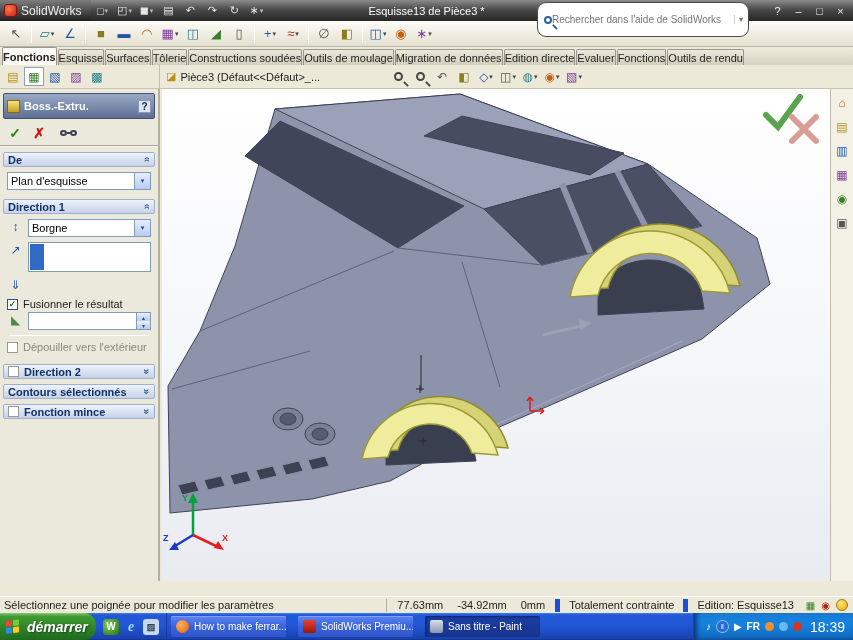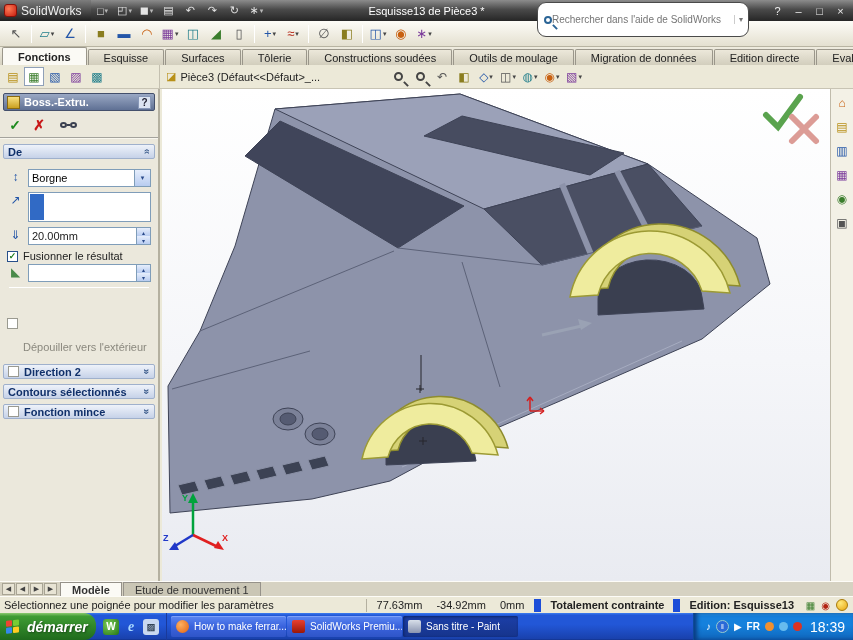--- a/index.html
+++ b/index.html
@@ -25,21 +25,21 @@
 
 .toolbar{position:absolute;left:0;top:21px;width:100%;height:26px;background:linear-gradient(#fdfcf7,#e4e0d0);border-bottom:1px solid #b8b4a2;display:flex;align-items:center;padding:0 5px;gap:1px;}
 .tbtn{height:22px;min-width:22px;display:flex;align-items:center;justify-content:center;font-size:13px;gap:1px;padding:0 2px;}
 .tbtn .dd{font-size:7px;color:#444;}
 .tsep{width:1px;height:18px;background:#b2ae9c;margin:0 3px;border-right:1px solid #fff;}
 .ic-blue{color:#2456a8}.ic-green{color:#3a7d2c}.ic-olive{color:#8a7d1f}.ic-red{color:#b22211}
 .ic-teal{color:#1f7d8a}.ic-gray{color:#555}.ic-purple{color:#7a3a9a}.ic-orange{color:#c86010}.ic-gold{color:#b89018}
 
 
 .tabbar{position:absolute;left:0;top:47px;width:100%;height:18px;background:linear-gradient(#efecdf,#d7d3c2);display:flex;align-items:flex-end;padding-left:2px;white-space:nowrap;overflow:hidden;}
-.ctab{height:16px;display:flex;align-items:center;padding:0 15px;border:1px solid #9a968a;border-bottom:none;border-radius:2px 2px 0 0;background:linear-gradient(#ece8da,#d2cebd);margin-right:1px;color:#222;font-size:11px;margin-top:40px;}
+.ctab{height:16px;display:flex;align-items:center;padding:0 0;border:1px solid #9a968a;border-bottom:none;border-radius:2px 2px 0 0;background:linear-gradient(#ece8da,#d2cebd);margin-right:1px;color:#222;font-size:11px;margin-top:40px;}
 .ctab.active{height:18px;background:#fbfaf5;font-weight:bold;}
 
 
 .viewbar{position:absolute;left:0;top:65px;width:100%;height:24px;background:#ece9d8;border-bottom:1px solid #c8c4b4;}
 .paneltabs{position:absolute;left:0;top:0;width:160px;height:23px;display:flex;align-items:center;padding-left:3px;gap:1px;border-right:1px solid #c4c0b0;}
 .ptab{width:20px;height:19px;display:flex;align-items:center;justify-content:center;font-size:12px;border:1px solid transparent;}
 .ptab.active{background:#fff;border:1px solid #8fa0b8;}
 .docname{position:absolute;left:166px;top:5px;display:flex;gap:4px;align-items:center;color:#222;}
 .viewtools{position:absolute;left:388px;top:1px;display:flex;align-items:center;gap:2px;}
 .vbtn{height:21px;min-width:20px;display:flex;align-items:center;justify-content:center;font-size:12px;gap:1px;padding:0 2px;}
@@ -49,21 +49,21 @@
 
 
 .main{position:absolute;left:0;top:89px;width:100%;height:492px;}
 .viewport{position:absolute;left:162px;top:0;width:668px;height:492px;background:linear-gradient(180deg,#ffffff 0%,#f5f6f9 55%,#e9ebf1 100%);}
 .viewport svg{display:block;width:668px;height:492px;}
 .taskpane{position:absolute;right:0;top:0;width:23px;height:492px;background:#f3f1e6;border-left:1px solid #c0bcac;display:flex;flex-direction:column;align-items:center;padding-top:5px;gap:7px;}
 .tpico{width:17px;height:17px;display:flex;align-items:center;justify-content:center;font-size:12px;}
 
 
 .pm{position:absolute;left:0;top:0;width:160px;height:492px;background:#ebe8dc;border-right:2px solid #b4b0a0;overflow:hidden;}
-.pm-header{margin:4px 3px 0;height:18px;background:linear-gradient(#9aa8c4,#5f7094);border:1px solid #44506c;border-radius:2px;display:flex;align-items:center;color:#fff;font-weight:bold;padding:0 3px;gap:4px;}
+.pm-header{margin:4px 3px 0;height:26px;background:linear-gradient(#9aa8c4,#5f7094);border:1px solid #44506c;border-radius:2px;display:flex;align-items:center;color:#fff;font-weight:bold;padding:0 3px;gap:4px;}
 .phico{width:13px;height:13px;background:linear-gradient(#f8e080,#caa020);border:1px solid #8a6a10;flex:none;}
 .pm-help{margin-left:auto;width:13px;height:13px;background:#dce4f2;color:#223;border:1px solid #8898b8;display:flex;align-items:center;justify-content:center;font-size:10px;font-weight:bold;}
 .pm-actions{display:flex;align-items:center;gap:2px;padding:4px 4px 3px;border-bottom:2px groove #f8f6ee;}
 .pab{width:22px;height:19px;display:flex;align-items:center;justify-content:center;font-size:14px;font-weight:bold;}
 .pab.ok{color:#1e8a1e}.pab.cancel{color:#c81818}
 .glasses{display:flex;align-items:center;margin-left:8px;}
 .glasses i{width:7px;height:6px;border:2px solid #3a4050;border-radius:50%;display:block;}
 .glasses b{width:3px;height:2px;background:#3a4050;display:block;}
 .sec{margin:5px 3px 0;}
 .sec-h{height:15px;background:linear-gradient(#eef2fa,#c6d2e8);border:1px solid #9fb0cc;border-radius:2px;display:flex;align-items:center;padding:0 4px;color:#10306a;font-weight:bold;gap:4px;font-size:11px;justify-content:flex-end;}
@@ -77,51 +77,51 @@
 .pico{width:17px;height:16px;display:flex;align-items:center;justify-content:center;font-size:12px;flex:none;}
 .selbox{flex:1;height:30px;background:#fff;border:1px solid #7f9db9;position:relative;}
 .selbox .hl{position:absolute;left:1px;top:1px;width:14px;height:26px;background:#316ac5;}
 .spin{height:18px;flex:1;background:#fff;border:1px solid #7f9db9;display:flex;}
 .spin .sv{flex:1;padding:2px 0 0 3px;white-space:nowrap;}
 .spin .sb{width:14px;display:flex;flex-direction:column;border-left:1px solid #7f9db9;}
 .spin .sb span{flex:1;font-size:6px;display:flex;align-items:center;justify-content:center;background:linear-gradient(#e6eefc,#b8ccf0);color:#2a4a8a;}
 .cbrow{display:flex;align-items:center;gap:5px;margin:4px 0 2px;}
 .cbx{width:11px;height:11px;background:#fff;border:1px solid #28508a;display:flex;align-items:center;justify-content:center;font-size:9px;color:#1c7c1c;font-weight:bold;flex:none;}
 .cbx.off{border-color:#9a9a90;color:#bbb;}
-.dis{color:#8a887e;margin-top:48px;}
+.dis{color:#8a887e;}
 .divline{height:1px;background:#c8c4b4;border-bottom:1px solid #fff;margin:5px 2px;}
 .sec-h .cbx{margin-right:1px;}
 
 
 .modeltabs{position:absolute;left:0;top:581px;width:100%;height:15px;background:#d6d2c2;display:flex;align-items:center;border-top:1px solid #fdfcf7;}
 .mnav{display:flex;margin:0 3px 0 2px;gap:1px;}
 .mnav span{width:13px;height:12px;font-size:7px;display:flex;align-items:center;justify-content:center;color:#444;border:1px solid #a8a494;background:#e8e4d4;}
 .mtab{height:14px;padding:0 11px;display:flex;align-items:center;border:1px solid #96928a;border-bottom:none;background:#cac6b5;color:#333;margin-right:1px;font-size:11px;}
 .mtab.active{background:#fbfaf5;font-weight:bold;}
 
 
 .statusbar{position:absolute;left:0;top:596px;width:100%;height:17px;background:#ece9d8;border-top:1px solid #fdfcf7;display:flex;align-items:center;font-size:11px;color:#222;}
 .sb-msg{flex:1;padding-left:4px;white-space:nowrap;overflow:hidden;}
 .sb-coords{display:flex;gap:14px;padding:0 10px;border-left:1px solid #b4b0a0;height:13px;align-items:center;}
-.sb-seg{padding:0 9px;border-left:7px solid #1d4ed8;height:13px;display:flex;align-items:center;white-space:nowrap;font-weight:bold;}
+.sb-seg{padding:0 9px;border-left:5px solid #1d4ed8;height:13px;display:flex;align-items:center;white-space:nowrap;}
 .sb-ico{width:15px;display:flex;align-items:center;justify-content:center;font-size:10px;}
 .sb-ball{width:12px;height:12px;border-radius:50%;background:radial-gradient(circle at 35% 30%,#ffe97a,#e8a510);border:1px solid #a87a08;margin:0 5px 0 3px;flex:none;}
 
 
 .taskbar{position:absolute;left:0;top:613px;width:100%;height:27px;background:linear-gradient(#3d7ef0 0%,#2257d7 8%,#2257d7 42%,#1941ad 95%,#12328a);display:flex;align-items:stretch;overflow:hidden;}
 .start{width:96px;background:linear-gradient(#8cca70 0%,#3f9c34 12%,#2f8428 55%,#1f6a1c 100%);border-radius:0 12px 12px 0;display:flex;align-items:center;gap:6px;padding:0 14px 0 6px;color:#fff;font-weight:bold;font-style:italic;font-size:14px;text-shadow:1px 1px 2px #1a4a18;flex:none;}
 .flag{width:15px;height:14px;display:grid;grid-template-columns:6px 6px;grid-template-rows:6px 6px;gap:1px;transform:skewY(-6deg);flex:none;}
 .flag i{display:block;border-radius:1px;}
 .f1{background:#ee4433}.f2{background:#77cc33}.f3{background:#3388ee}.f4{background:#ffcc22}
 .ql{display:flex;align-items:center;gap:4px;padding:0 7px;border-right:1px solid #1a3a9a;flex:none;}
 .qlico{width:16px;height:16px;border-radius:3px;display:flex;align-items:center;justify-content:center;font-size:10px;font-weight:bold;color:#fff;}
 .ql-w{background:radial-gradient(circle at 35% 35%,#7acc55,#257515);}
 .ql-e{background:transparent;color:#a8d8ff;font-size:14px;font-style:italic;font-family:"Liberation Serif",serif;}
 .ql-d{background:#c8d8f0;color:#345;font-size:9px;}
-.tapps{display:flex;align-items:center;gap:1px;padding:0 4px;flex:1;min-width:0;}
+.tapps{display:flex;align-items:center;gap:12px;padding:0 4px;flex:1;min-width:0;}
 .tapp{width:115px;height:21px;border-radius:2px;background:linear-gradient(#5b86f2,#3a63dd 50%,#2f55c8);box-shadow:inset 0 1px 0 #7da0f8;display:flex;align-items:center;gap:5px;padding:0 5px;color:#fff;font-size:10px;white-space:nowrap;overflow:hidden;flex:none;}
 .tapp.active{background:linear-gradient(#1c3fa8,#16348c);box-shadow:inset 1px 1px 3px #0c2264;}
 .aico{width:13px;height:13px;border-radius:2px;flex:none;}
 .aico.ff{background:radial-gradient(circle at 35% 35%,#ffb060,#e06010);border-radius:50%;}
 .aico.sw{background:linear-gradient(#e84030,#9a1808);}
 .aico.paint{background:linear-gradient(#d8dfe9,#8a94b0);}
 .tray{display:flex;align-items:center;gap:5px;padding:0 8px 0 12px;background:linear-gradient(#2fa0f0 0%,#1581dd 12%,#1581dd 45%,#0f66bb 100%);border-left:1px solid #0c4a9a;box-shadow:inset 3px 0 4px #0a3a80;color:#fff;flex:none;}
 .trico{font-size:10px;color:#fff;}
 .trchip{width:13px;height:13px;border-radius:50%;background:#2a6ad8;border:1px solid #9cc;display:flex;align-items:center;justify-content:center;font-size:7px;color:#fff;flex:none;}
 .trdot{width:9px;height:9px;border-radius:50%;flex:none;}
@@ -335,46 +335,49 @@
             <b></b>
             <i></i>
           </div>
       </div>
 
       <div class="sec">
         <div class="sec-h">
           <span>De</span>
           <span class="chev">»</span>
         </div>
+        <div class="sec-b">
+          <div class="combo">
+            <span class="cv">Plan d'esquisse</span>
+            <span class="cb">▾</span>
+          </div>
+        </div>
       </div>
 
       <div class="sec">
+        <div class="sec-h">
+          <span>Direction 1</span>
+          <span class="chev">»</span>
+        </div>
         <div class="sec-b">
           <div class="prow">
             <span class="pico ic-blue">↕</span>
             <div class="combo">
               <span class="cv">Borgne</span>
               <span class="cb">▾</span>
             </div>
           </div>
           <div class="prow">
             <span class="pico ic-blue">↗</span>
             <div class="selbox">
                 <span class="hl"></span>
               </div>
           </div>
           <div class="prow">
             <span class="pico ic-blue">⇓</span>
-            <div class="spin">
-              <span class="sv">20.00mm</span>
-              <span class="sb">
-                  <span>▴</span>
-                  <span>▾</span>
-                </span>
-            </div>
           </div>
           <div class="cbrow">
             <span class="cbx">✓</span>
             <span>Fusionner le résultat</span>
           </div>
           <div class="prow">
             <span class="pico" style="color:#4a8a4a;">◣</span>
             <div class="spin">
               <span class="sv"></span>
               <span class="sb">
@@ -514,30 +517,20 @@
         </div>
       <div class="tpico ic-green">
           <span>◉</span>
         </div>
       <div class="tpico ic-gray">
           <span>▣</span>
         </div>
     </div>
   </div>
 
-  <div class="modeltabs">
-    <div class="mnav">
-      <span>◀</span>
-      <span>◀</span>
-      <span>▶</span>
-      <span>▶</span>
-    </div>
-    <div class="mtab active">Modèle</div>
-    <div class="mtab">Etude de mouvement 1</div>
-  </div>
 
   <div class="statusbar">
     <div class="sb-msg">Sélectionnez une poignée pour modifier les paramètres</div>
     <div class="sb-coords">
       <span>77.63mm</span>
       <span>-34.92mm</span>
       <span>0mm</span>
     </div>
     <div class="sb-seg">Totalement contrainte</div>
     <div class="sb-seg">Edition: Esquisse13</div>

